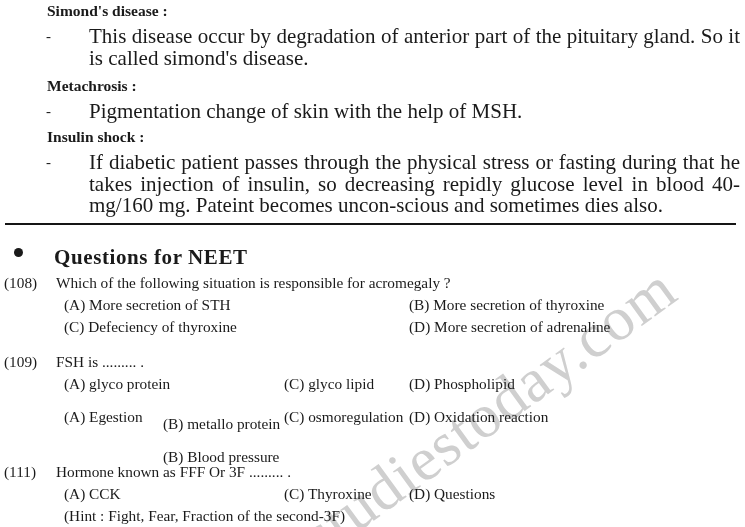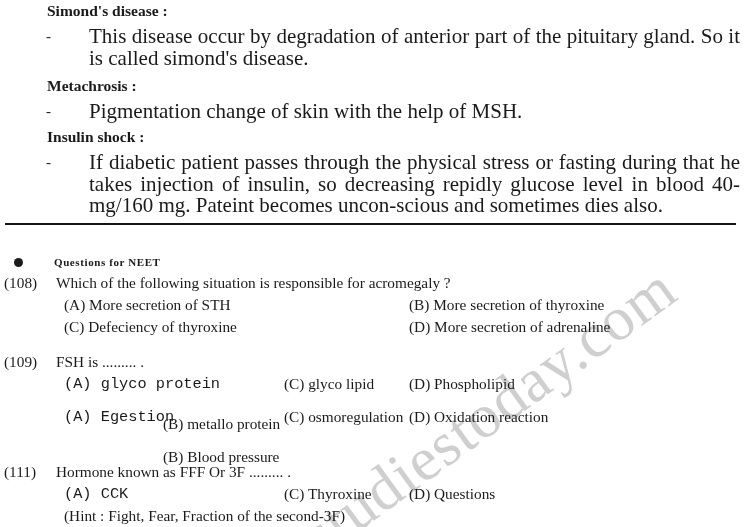--- a/index.html
+++ b/index.html
@@ -85,22 +85,22 @@
     width: 731px;
     height: 0;
     margin: 0;
     border: none;
     border-top: 2.2px solid #151515;
   }
 
   #questions-heading {
     position: absolute;
     left: 14px;
-    top: 257px;
-    font-size: 11px;
+    top: 247px;
+    font-size: 21px;
     line-height: 1;
   }
   #questions-heading .q-bullet {
     position: absolute;
     left: 0;
     top: 1px;
     width: 9px;
     height: 9px;
     border-radius: 50%;
     background: #1a1a1a;
@@ -141,21 +141,21 @@
   }
   .opt {
     position: absolute;
     top: 0;
     white-space: nowrap;
   }
   
   .cols2 .opt.c0 { left: 60px; }
   .cols2 .opt.c1 { left: 405px; }
   
-  .cols4 .opt.c0 { left: 60px; font-family: Liberation Mono, monospace; }
+  .cols4 .opt.c0 { left: 60px; }
   .cols4 .opt.c1 { left: 159px; margin-top: 40px; }
   .cols4 .opt.c2 { left: 280px; }
   .cols4 .opt.c3 { left: 405px; }
 
   .hint-line {
     position: relative;
     left: 60px;
     line-height: 22px;
     font-size: 15.3px;
     white-space: nowrap;

